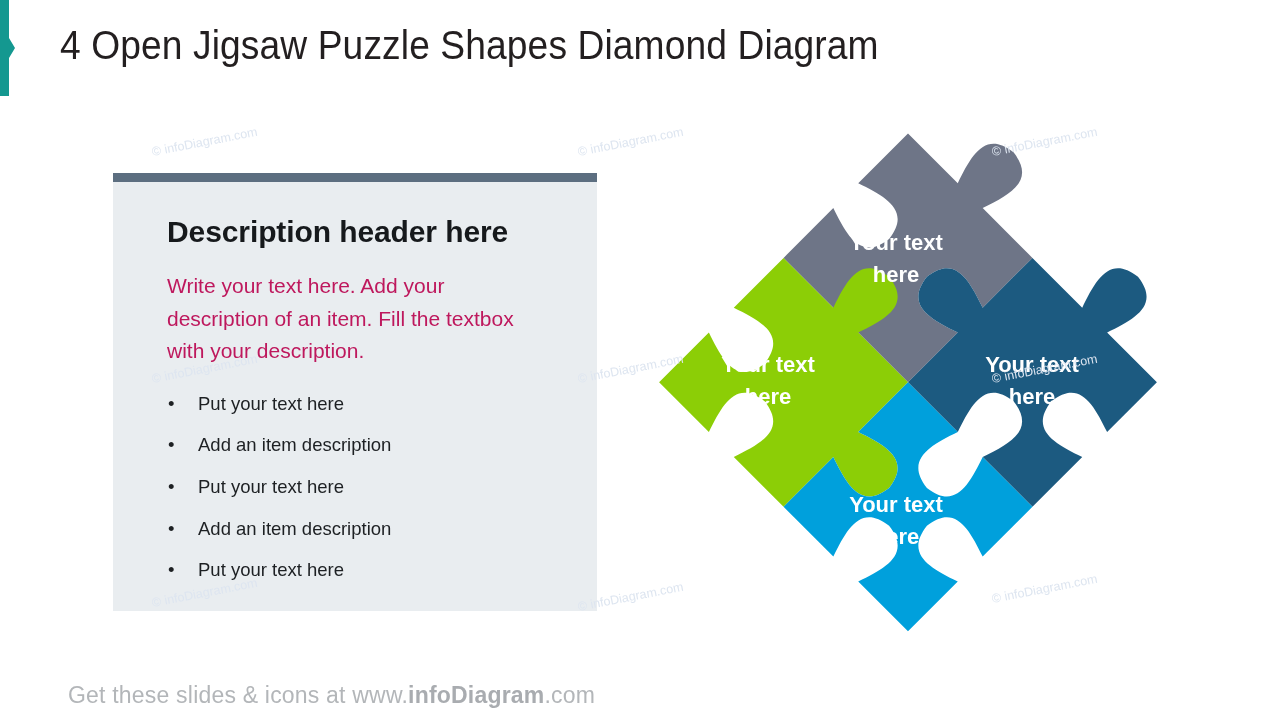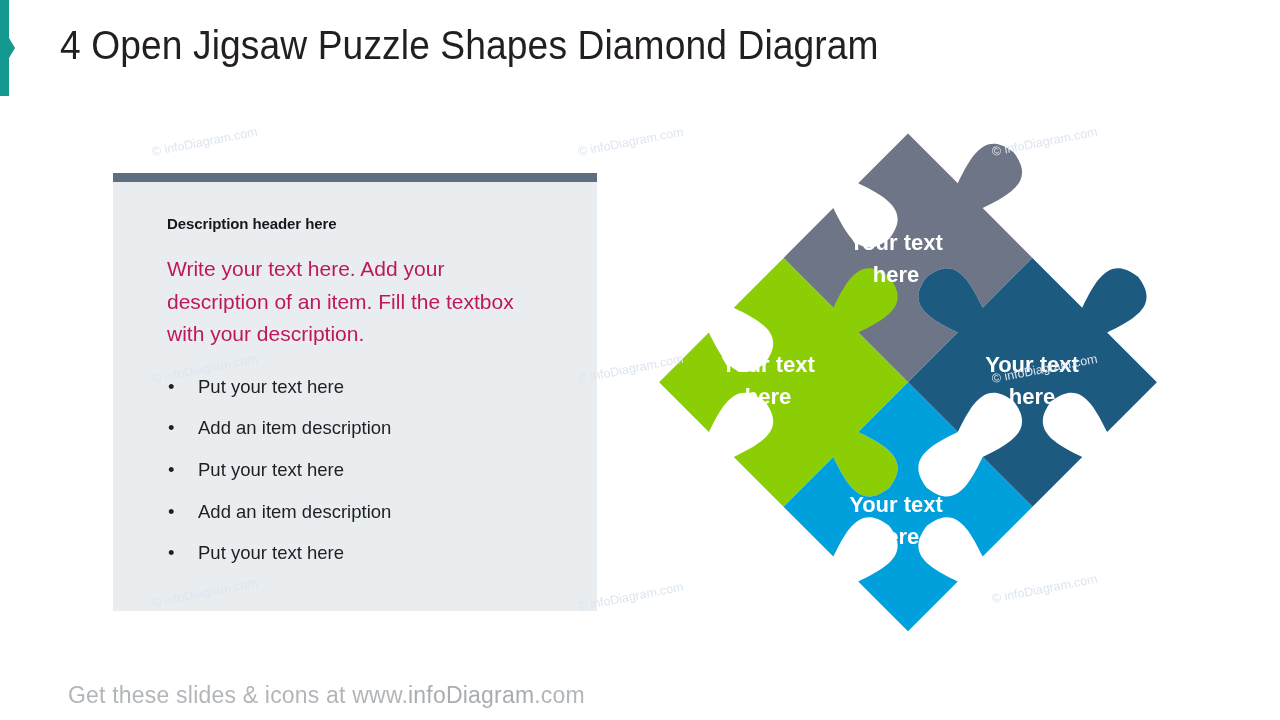--- a/index.html
+++ b/index.html
@@ -64,21 +64,21 @@
   #panel-inner {
     position: absolute;
     left: 0;
     top: 9px;
     right: 0;
     bottom: 0;
     padding: 33px 30px 0 54px;
     box-sizing: border-box;
   }
   #description-header {
-    font-size: 15px;
+    font-size: 30px;
     font-weight: bold;
     color: #16191c;
     margin: 0 0 21px 0;
     letter-spacing: -0.1px;
   }
   #description-body {
     font-size: 21px;
     color: #be185d;
     line-height: 1.55;
     margin: 0 0 24px 0;
@@ -126,21 +126,21 @@
   
   #footer {
     position: absolute;
     left: 68px;
     top: 682px;
     font-size: 23px;
     color: #b3b6b9;
     letter-spacing: 0.2px;
     white-space: nowrap;
   }
-  #footer .brand { font-weight: normal; color: #a9acb0; }
+  #footer .brand { font-weight: bold; color: #a9acb0; }
 
   
   .watermark {
     position: absolute;
     font-size: 12.5px;
     color: #dde5f0;
     white-space: nowrap;
     transform: rotate(-11deg);
     transform-origin: left center;
     pointer-events: none;

